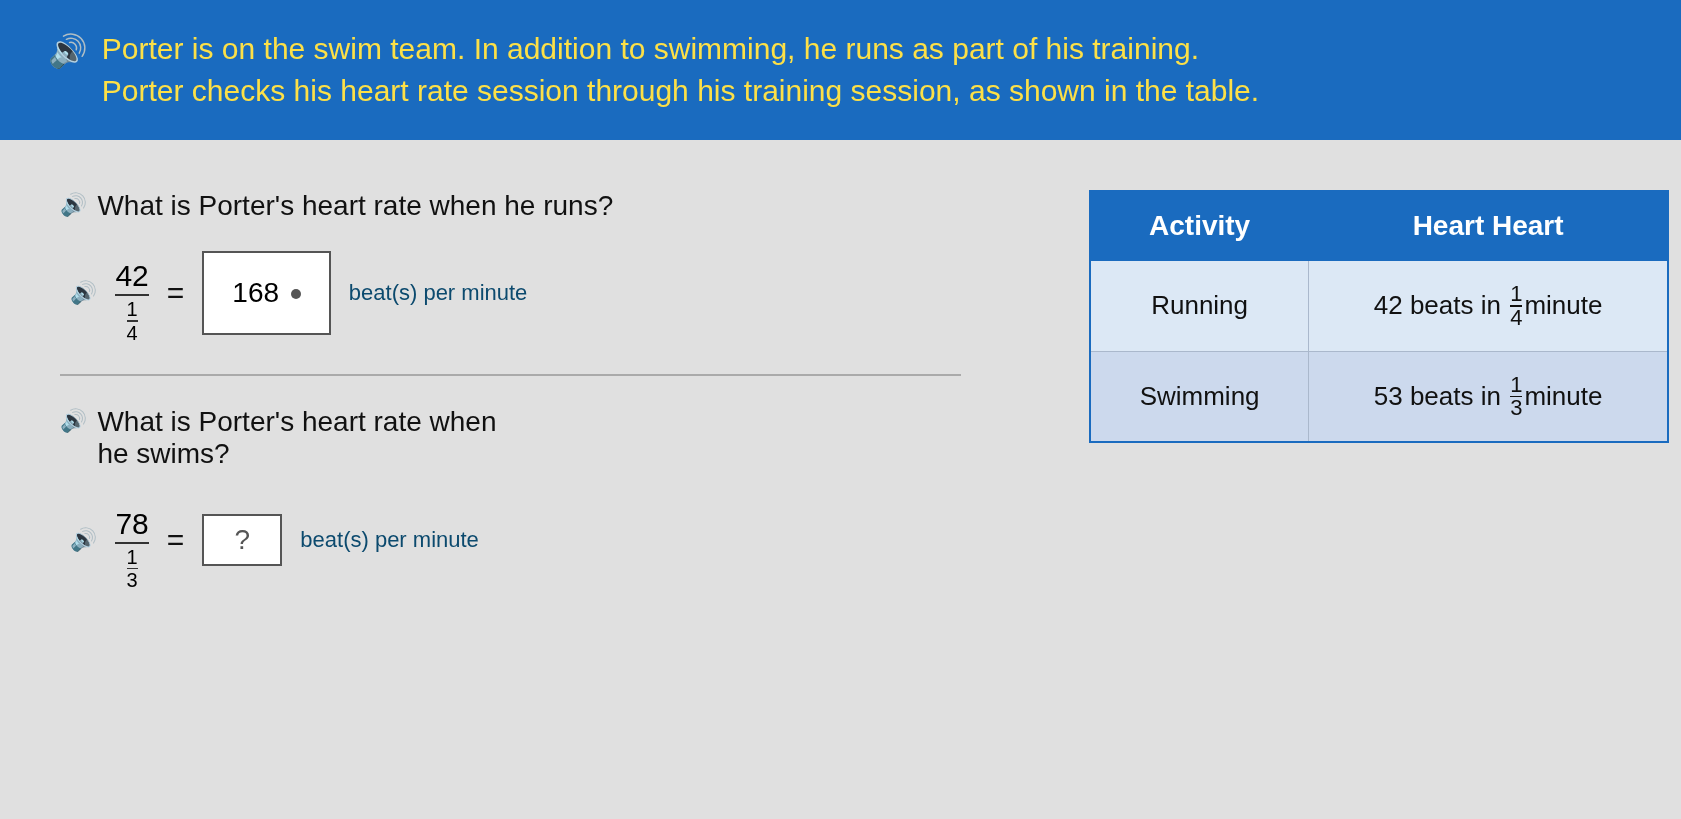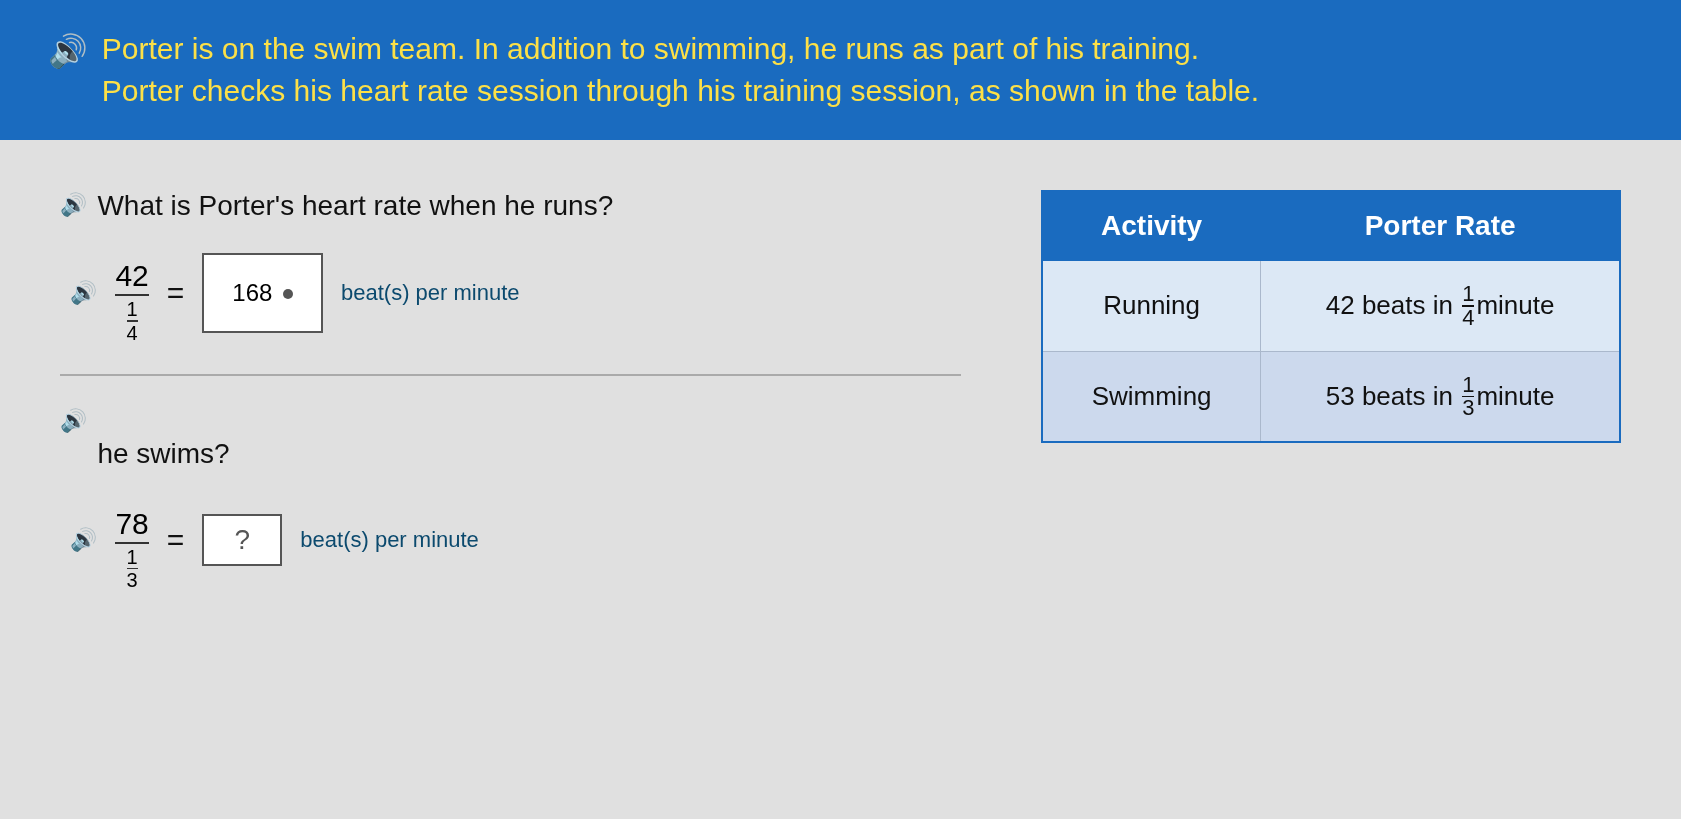--- a/index.html
+++ b/index.html
@@ -132,21 +132,21 @@
     .equals-sign {
       font-size: 30px;
       color: #111;
       font-family: Arial, sans-serif;
     }
 
     .answer-box {
       background: white;
       border: 2px solid #555;
       padding: 24px 28px;
-      font-size: 24px;
+      font-size: 28px;
       font-family: Arial, sans-serif;
       min-width: 100px;
       text-align: center;
     }
 
     .answer-box-question {
       background: white;
       border: 2px solid #555;
       padding: 8px 28px;
       font-size: 28px;
@@ -181,20 +181,21 @@
     .table-column {
       width: 580px;
       flex-shrink: 0;
     }
 
     .heart-rate-table {
       width: 100%;
       border-collapse: collapse;
       border: 2px solid #1a6bbf;
       background: white;
+      margin-left: 48px;
     }
 
     .table-header-row th {
       background: #1a6bbf;
       color: white;
       font-size: 28px;
       font-family: Arial, sans-serif;
       font-weight: 600;
       padding: 18px 24px;
       text-align: center;
@@ -287,21 +288,21 @@
             <span class="dot-indicator"></span>
           </div>
           <span class="beat-label">beat(s) per minute</span>
         </div>
       </div>
 
       <div class="question-block-2">
         <div class="question-row">
           <span class="speaker-icon">🔊</span>
           <span class="question-text">
-            <br>
+            <span>What is Porter's heart rate when</span><br>
             <span>he swims?</span>
           </span>
         </div>
         <div class="answer-row">
           <span class="speaker-small">🔊</span>
           <div class="fraction">
             <span class="numerator">78</span>
             <div class="fraction-bar"></div>
             <div style="display:flex;flex-direction:column;align-items:center;font-size:20px;">
               <span>1</span>
@@ -317,21 +318,21 @@
         </div>
       </div>
 
     </div>
 
     <div class="table-column">
       <table class="heart-rate-table">
         <thead>
           <tr class="table-header-row">
             <th>Activity</th>
-            <th>Porter Rate</th>
+            <th>Heart Heart</th>
           </tr>
         </thead>
         <tbody>
           <tr class="table-body-row">
             <td>Running</td>
             <td>
               <div class="cell-content">
                 <span>42 beats in</span>
                 <span>&nbsp;</span>
                 <div class="fraction-inline">

